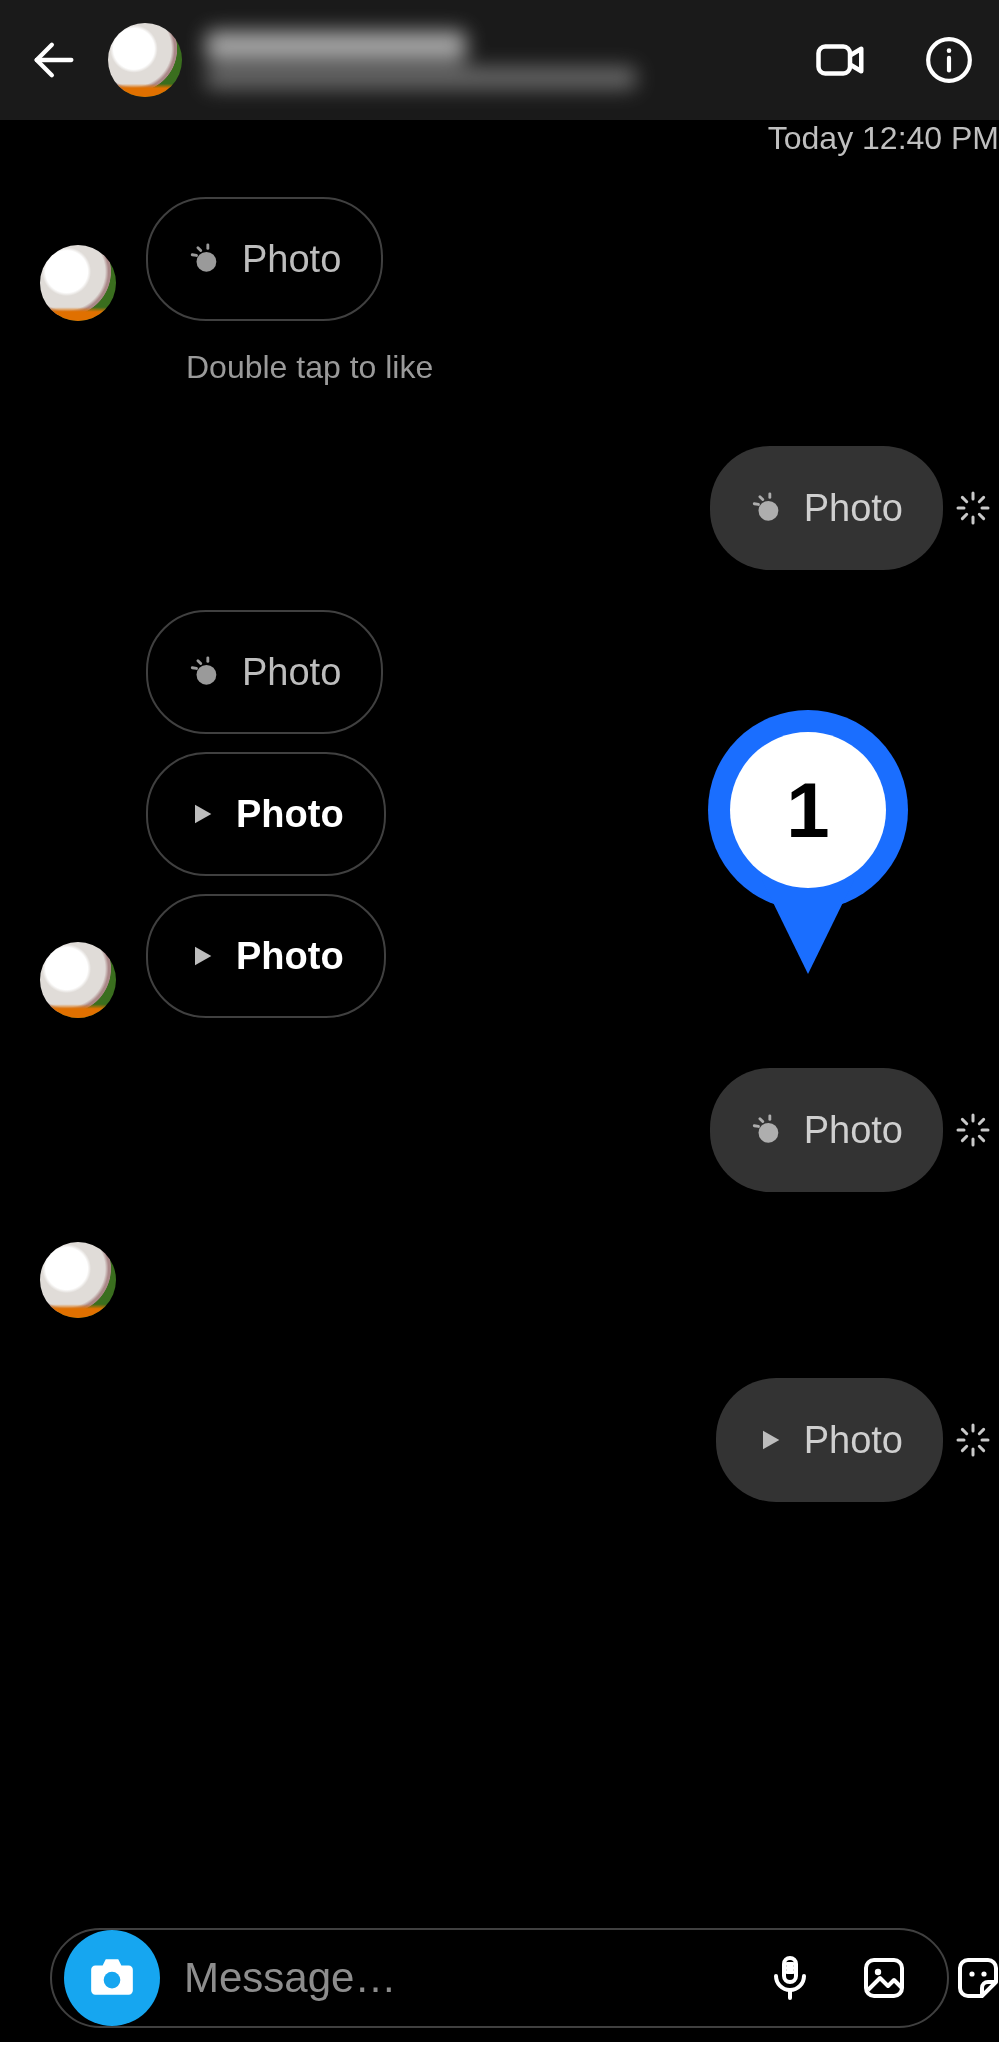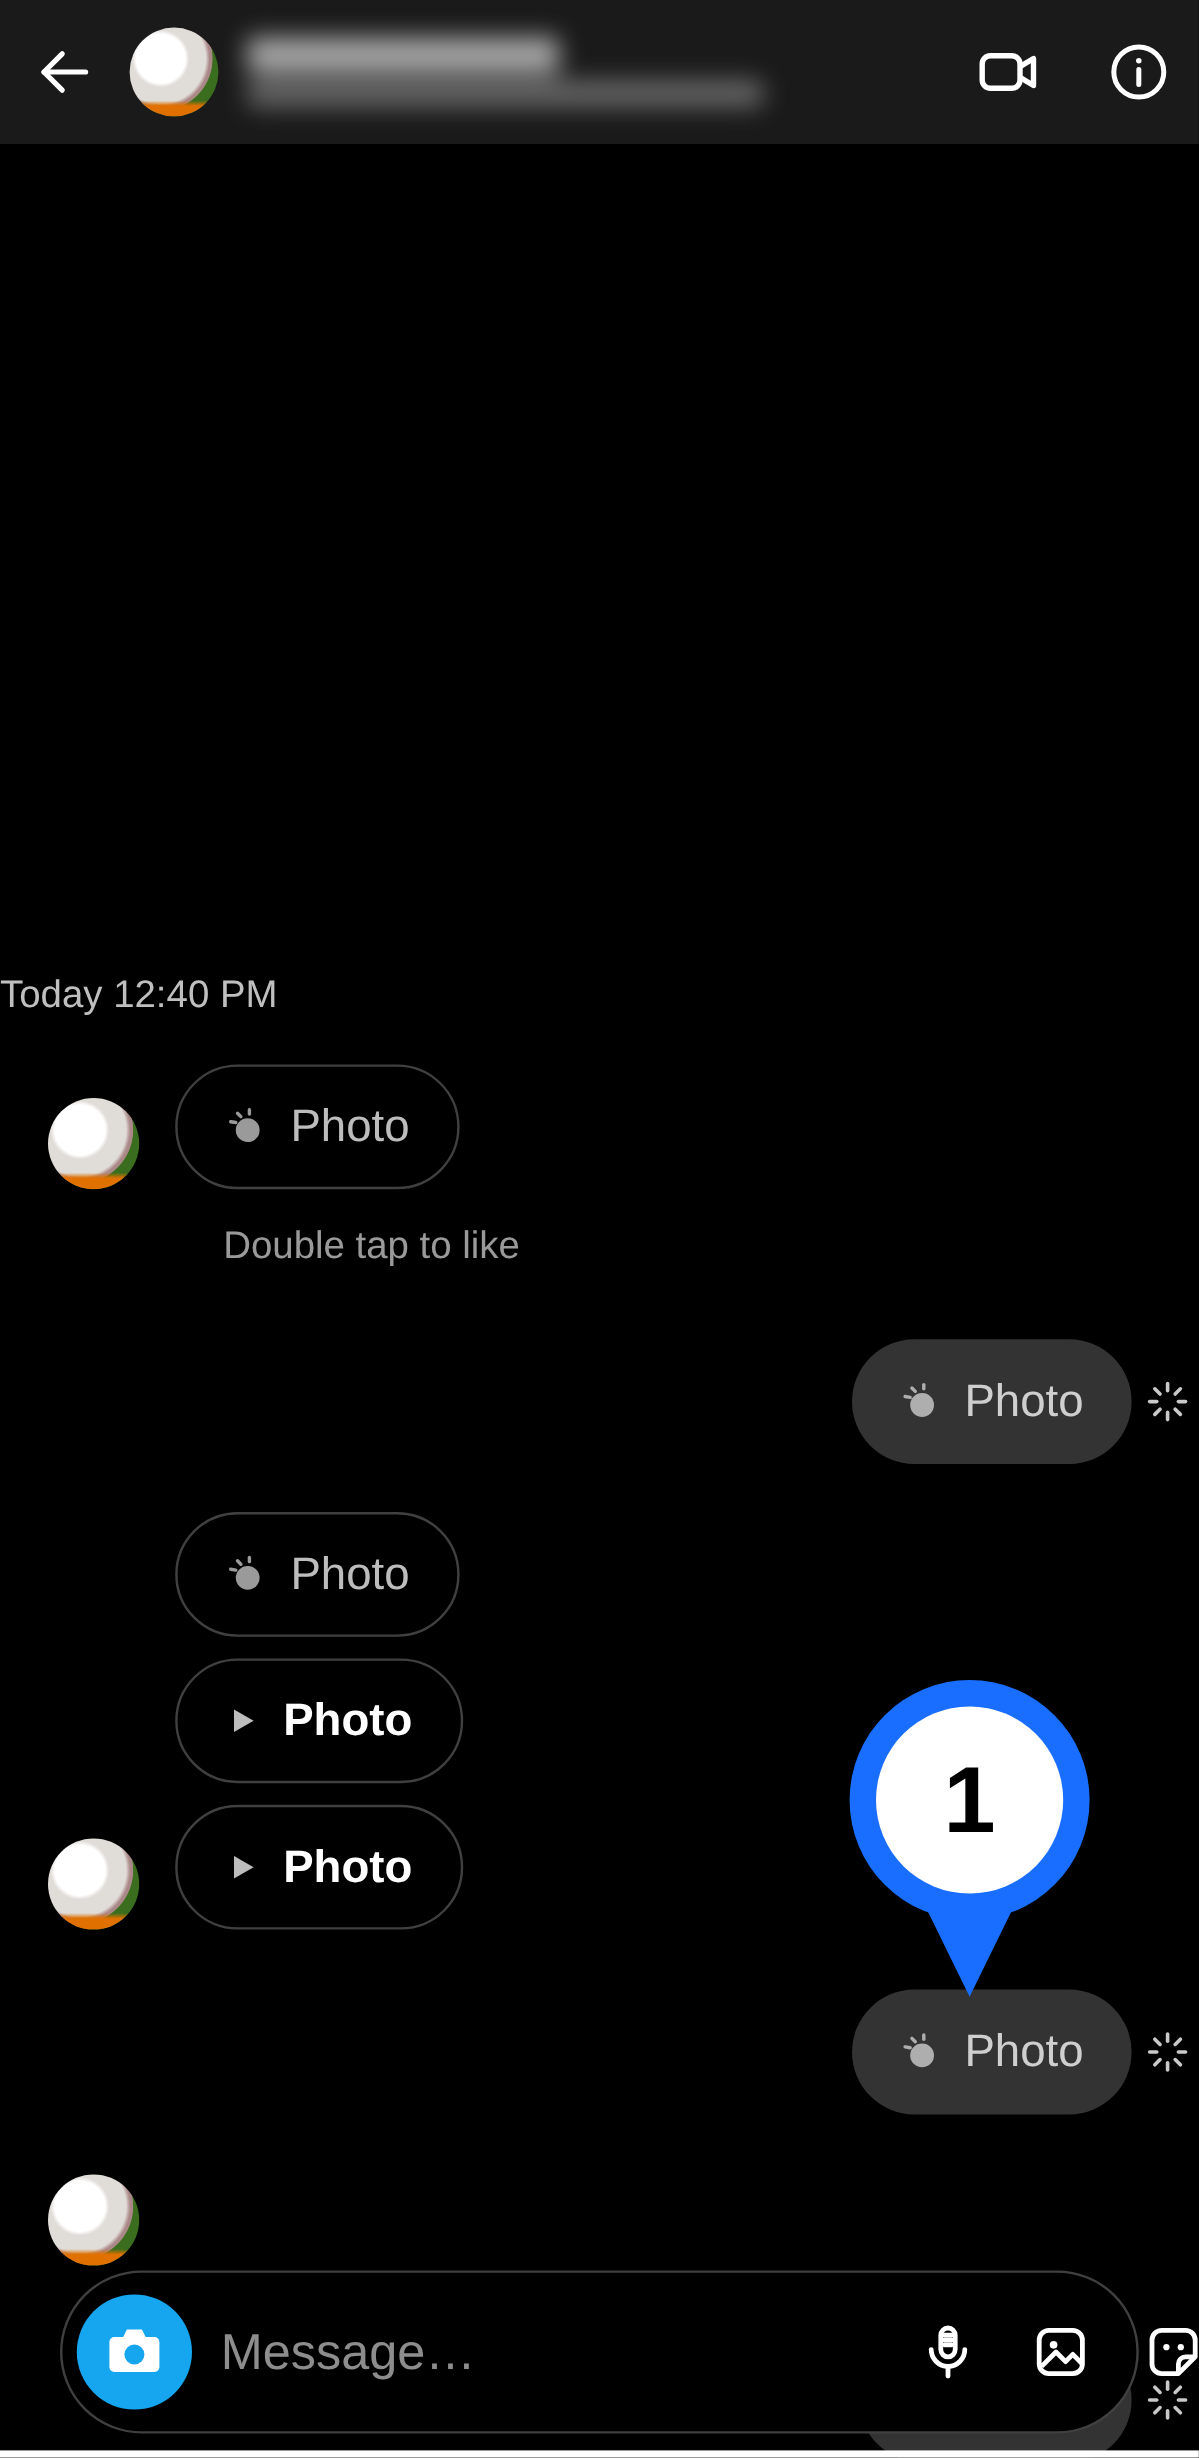--- a/index.html
+++ b/index.html
@@ -28,39 +28,39 @@
     display: flex; flex-direction: column; gap:6px;
     filter: blur(10px);
     opacity: .85;
   }
   .header-name-line1 { width: 260px; height: 30px; background:#bfbfbf; border-radius:6px; }
   .header-name-line2 { width: 430px; height: 22px; background:#777; border-radius:5px; }
   .hdr-icon { width: 60px; height:60px; display:flex; align-items:center; justify-content:center; margin-left:24px;}
 
   
   .thread { position: relative; padding-bottom: 200px; }
-  .timestamp { text-align:left; color:#bfbfbf; font-size:32px; margin-top:690px; }
+  .timestamp { text-align:right; color:#bfbfbf; font-size:32px; }
 
   .row { display:flex; align-items:flex-end; padding: 0 40px; margin-top: 40px; position:relative;}
   .row.right { justify-content:flex-end; padding-right: 56px;}
   .row .bubble-avatar {
     width: 76px; height:76px; border-radius:50%;
     background: radial-gradient(circle at 35% 35%, #fff 0 30%, #e0dcd8 35% 55%, #a88 60% 63%, #3a6e1e 64% 100%);
     margin-right: 30px;
     flex:none;
     position:relative; overflow:hidden;
   }
   .row .bubble-avatar::after{ content:""; position:absolute; bottom:0; left:0; right:0; height:30%; background:linear-gradient(to top,#e07000 0 40%,transparent 60%);}
   .row .bubble-avatar.hidden { visibility:hidden; }
 
   .pill {
     border: 2px solid #404040;
     border-radius: 60px;
     padding: 0 40px;
-    height: 104px;
+    height: 124px;
     display:flex; align-items:center; gap:20px;
     font-size: 38px;
     color:#bdbdbd;
   }
   .pill.sent { border:none; background:#333333; color:#cfcfcf;}
   .pill .ic { display:inline-flex; align-items:center; justify-content:center; }
   .pill.play-pill { font-weight:700; color:#fff;}
   .pill.text-pill { color:#fff; font-size:40px;}
 
   .hint { color:#9a9a9a; font-size:32px; margin-left:186px; margin-top:28px;}
@@ -83,21 +83,21 @@
     bottom:-64px;
     width:0;height:0;
     border-left:46px solid transparent;
     border-right:46px solid transparent;
     border-top:94px solid #1a6eff;
   }
 
   
   .composer {
     position:absolute; left:50px; right:50px; bottom:20px;
-    height:136px;
+    height:100px;
     border:2px solid #404040;
     border-radius:70px;
     display:flex; align-items:center;
     padding:0 30px 0 12px;
     gap:24px;
     background:#000;
   }
   .cam-btn {
     width:96px; height:96px; border-radius:50%;
     background:#16a6f0;

